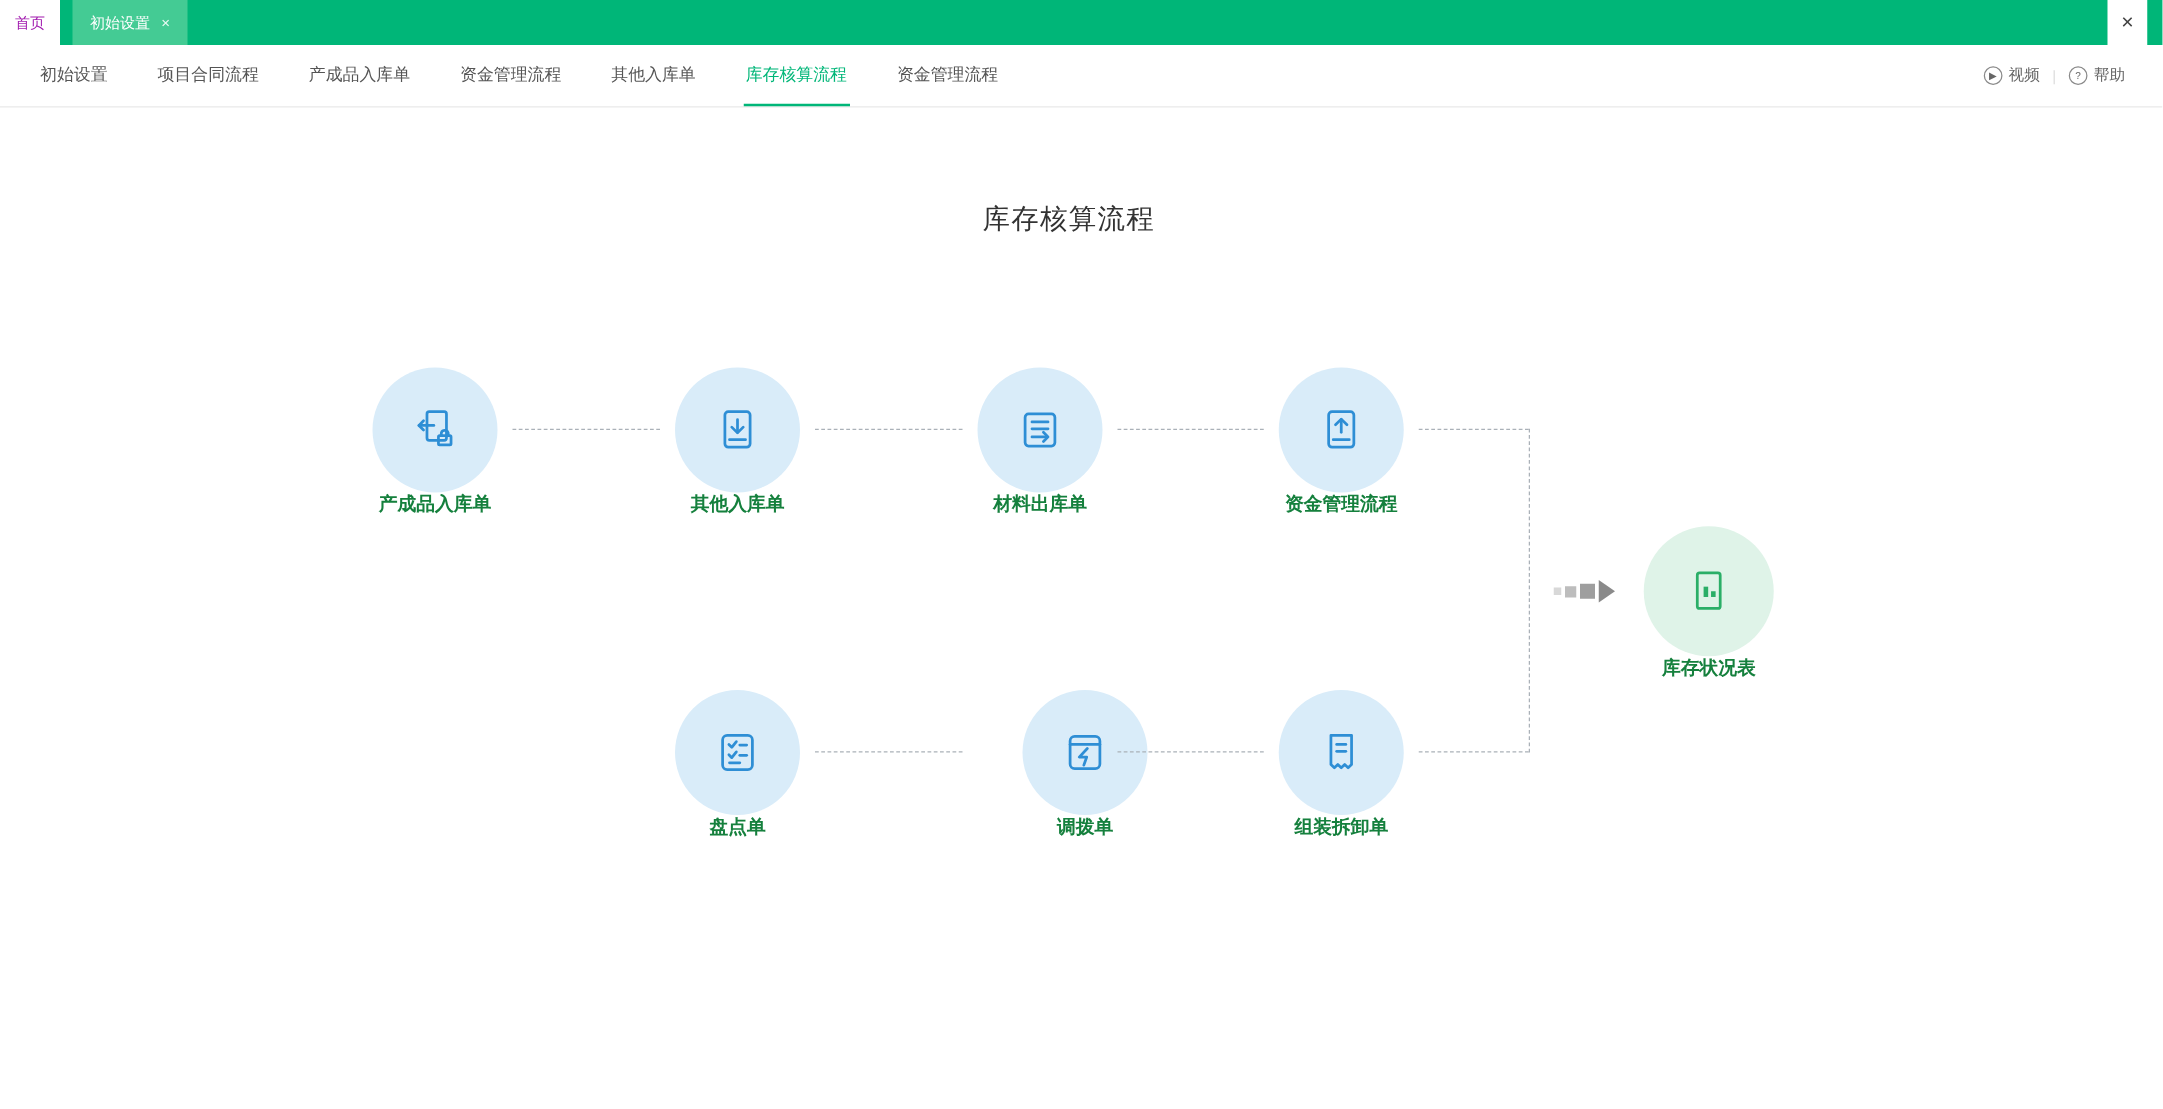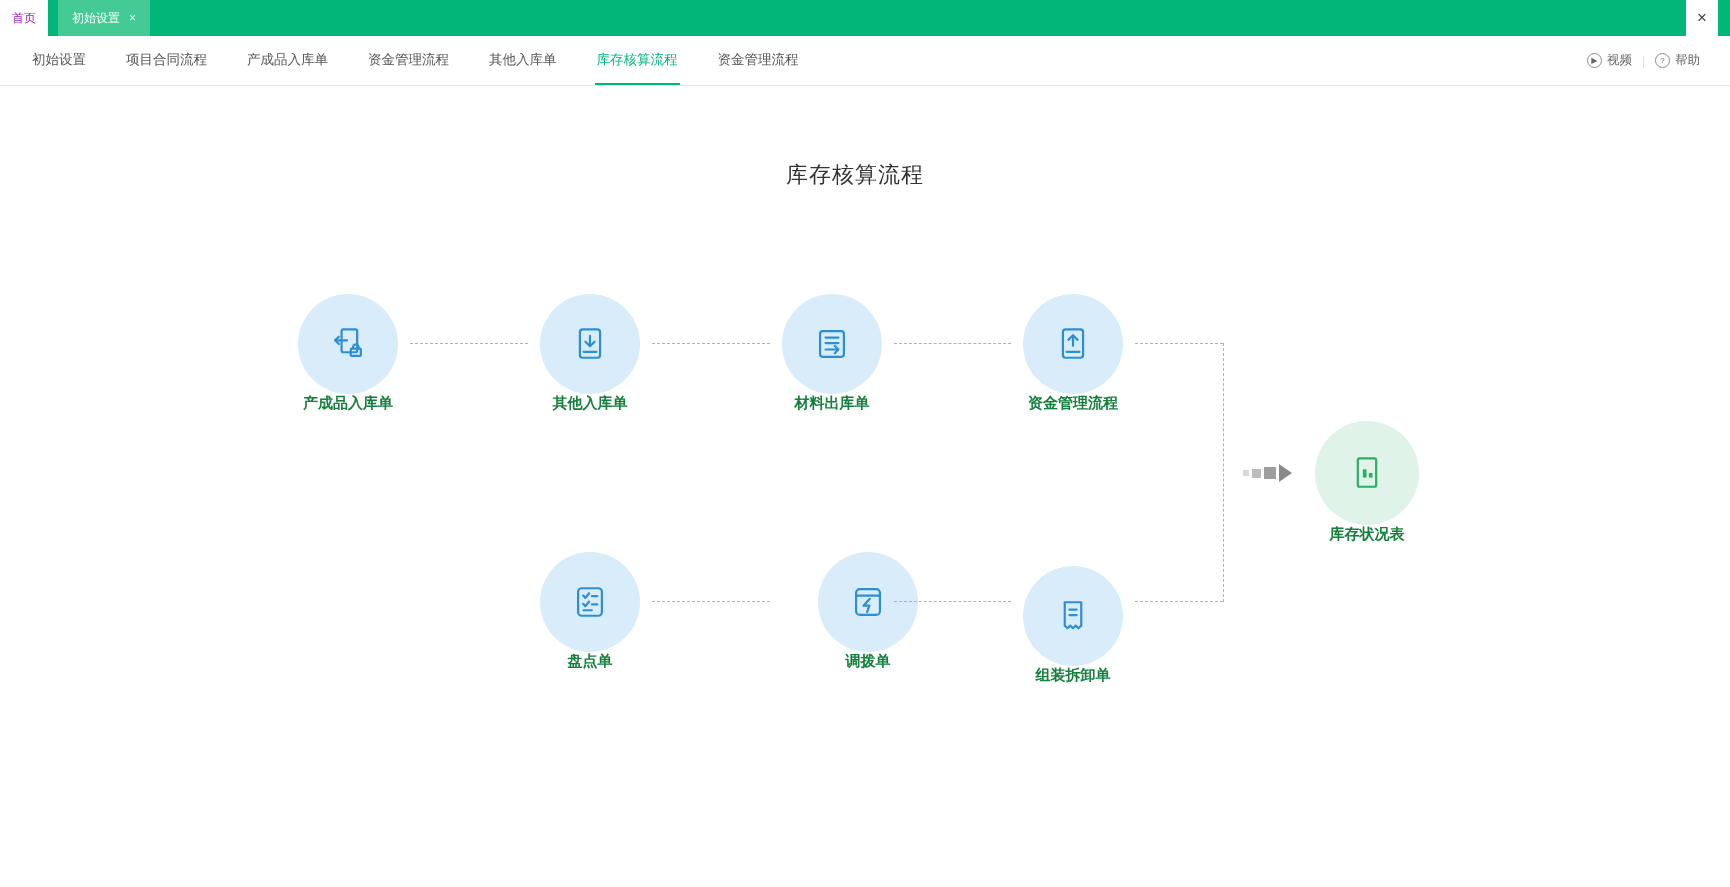--- a/index.html
+++ b/index.html
@@ -206,21 +206,21 @@
   <div class="node-circle">
     <svg viewBox="0 0 48 48">
       <rect x="11" y="10" width="26" height="28" rx="4"></rect>
       <path d="M11 17 h26"></path>
       <path d="M26 20.5 l-7 7.5 h6.5 l-2.5 7"></path>
     </svg>
   </div>
   <div class="node-label">调拨单</div>
 </div>
 
-<div class="node" style="left:998px; top:566px;">
+<div class="node" style="left:998px; top:552px;">
   <div class="node-circle">
     <svg viewBox="0 0 48 48">
       <path d="M15 9 h18 v25.5 l-3 2.8 -3 -2.8 -3 2.8 -3 -2.8 -3 2.8 -3 -2.8 z"></path>
       <path d="M20 17 h8"></path>
       <path d="M20 23 h8"></path>
     </svg>
   </div>
   <div class="node-label">组装拆卸单</div>
 </div>
 

